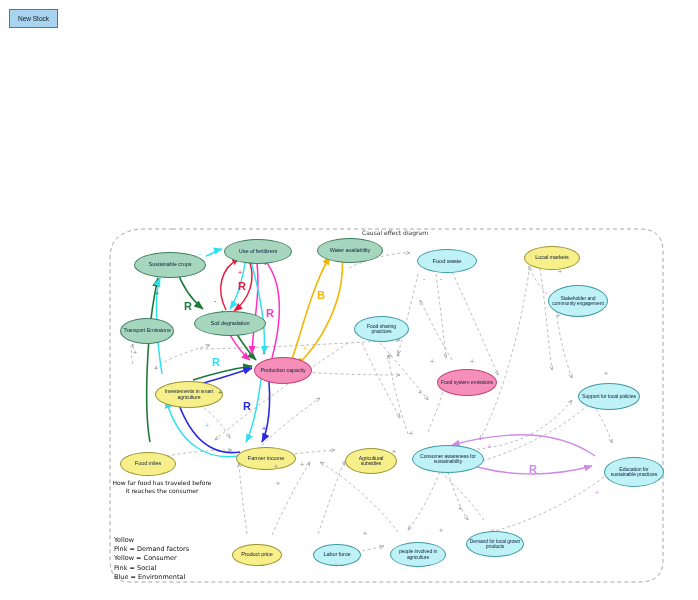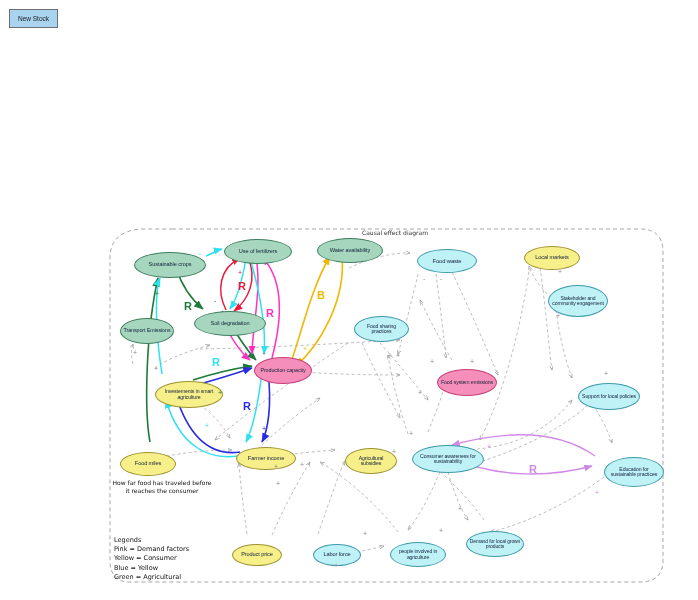--- a/index.html
+++ b/index.html
@@ -273,21 +273,21 @@
         <div class="pol" style="left: 439px; top: 527px; color: rgb(138, 138, 138);">+</div>
         <div class="pol" style="left: 458px; top: 505px; color: rgb(138, 138, 138);">+</div>
         <div class="pol" style="left: 262px; top: 350px; color: rgb(138, 138, 138);">+</div>
       </div>
 
     <div class="diagram-title" style="left:362px;top:229px;">Causal effect diagram</div>
 
     <div class="note-block" style="left:112px;top:479px;">How far food has traveled before it reaches the consumer</div>
 
     <div class="legend-block" style="left:114px;top:536px;">
-      <div>Legends</div>
+      <div>Yellow</div>
       <div>Pink = Demand factors</div>
       <div>Yellow = Consumer</div>
-      <div>Blue = Yellow</div>
-      <div>Green = Agricultural</div>
+      <div>Pink = Social</div>
+      <div>Blue = Environmental</div>
     </div>
 
   </div>
 </div>
 
 </body></html>

